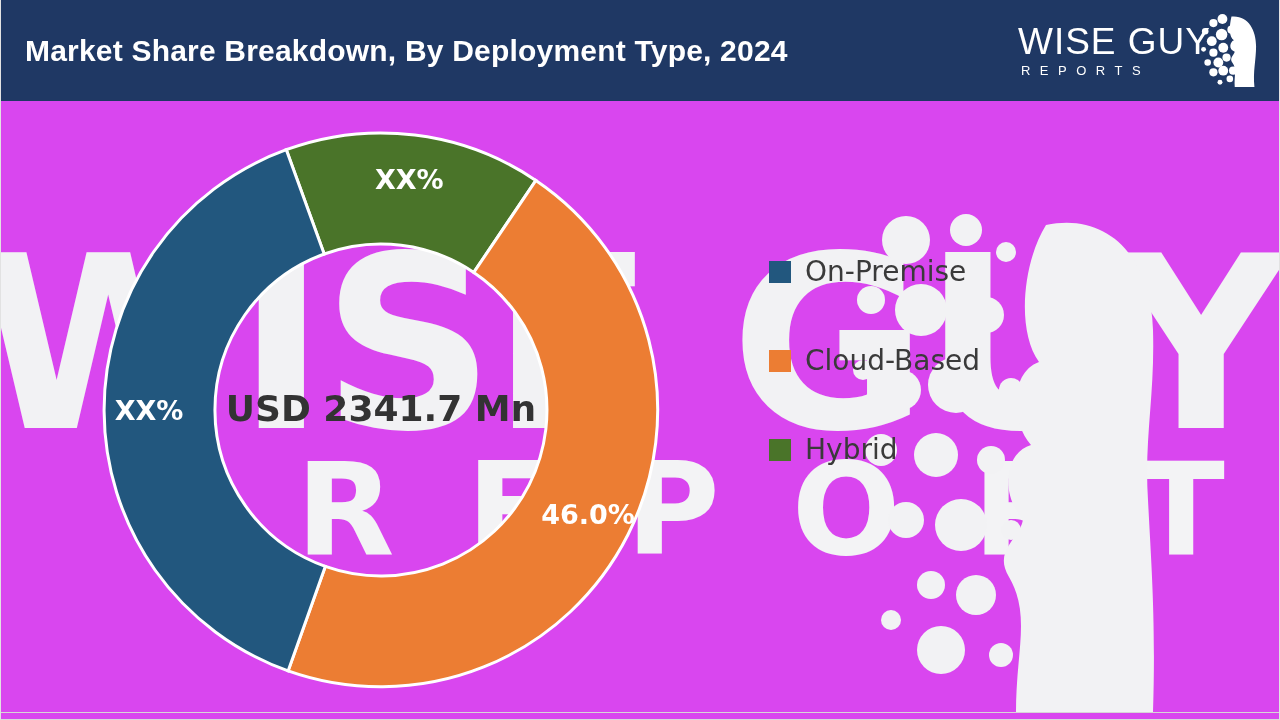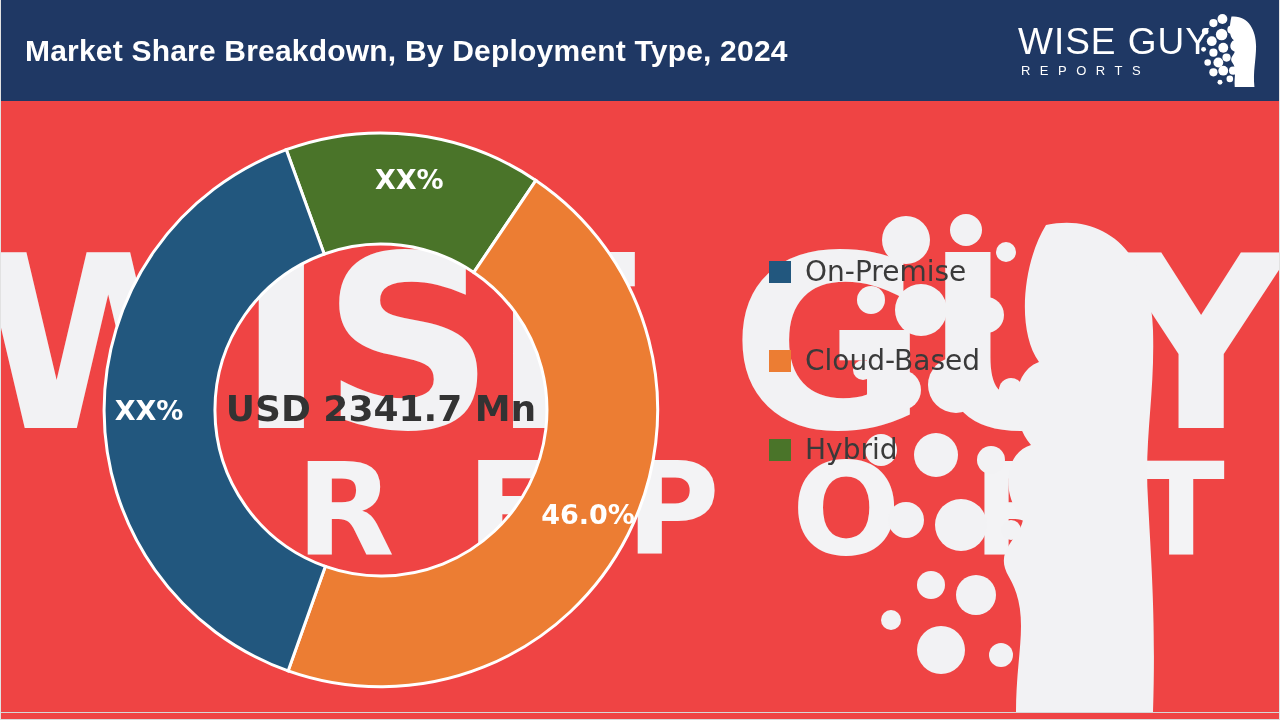--- a/index.html
+++ b/index.html
@@ -1,17 +1,17 @@
 <!DOCTYPE html>
 <html><head>
 <meta charset="utf-8">
 <style>
   html,body{margin:0;padding:0;background:#ffffff;}
   .canvas{
-    position:relative;width:1280px;height:720px;overflow:hidden;background:#ef4444;
+    position:relative;width:1280px;height:720px;overflow:hidden;background:#d946ef;
     font-family:"DejaVu Sans",sans-serif;box-sizing:border-box;
     border-left:1px solid #E2E2E2;border-right:1px solid #E2E2E2;border-bottom:1px solid #D9D9D9;
   }
   
   .header{
     position:absolute;top:0;left:0;right:0;height:101px;background:#1F3864;
     display:flex;align-items:center;justify-content:space-between;
     padding:0 18px 0 24px;box-sizing:border-box;z-index:30;
   }
   .title{

